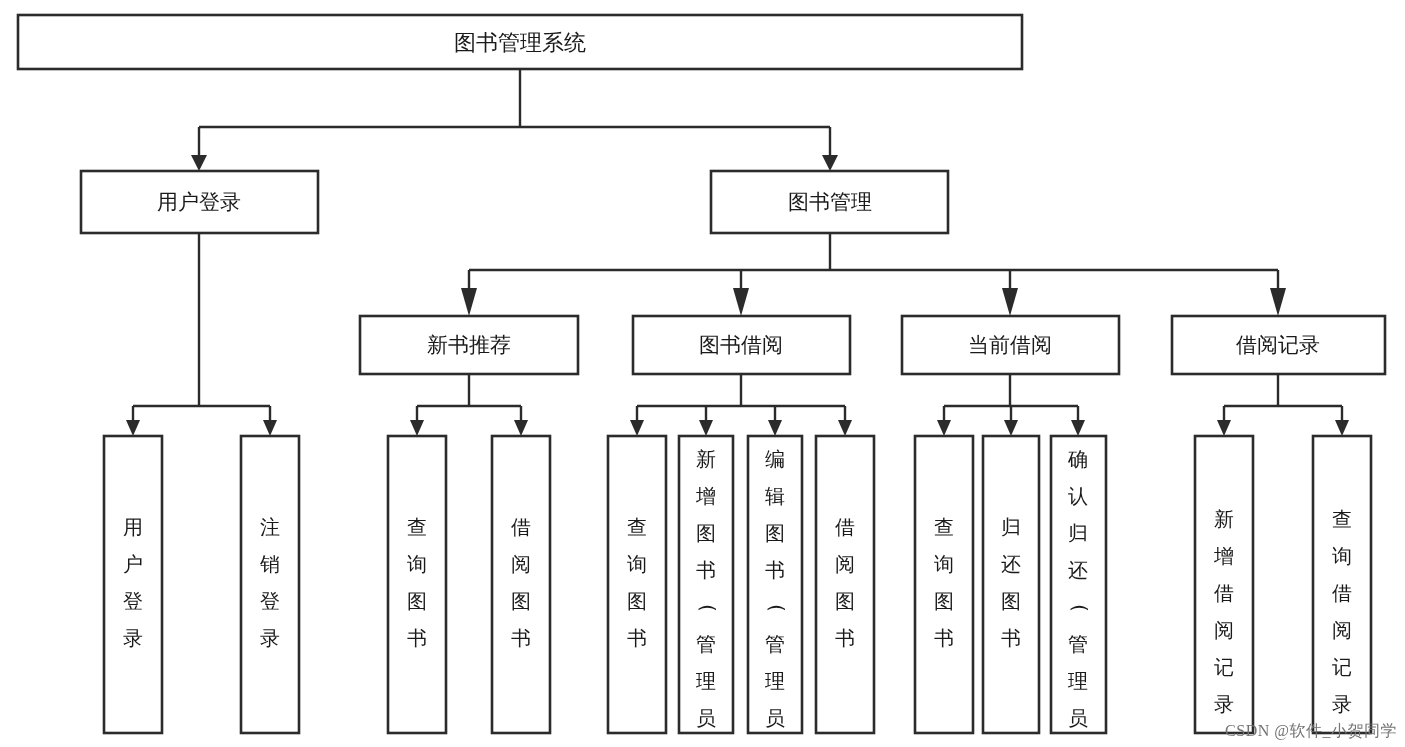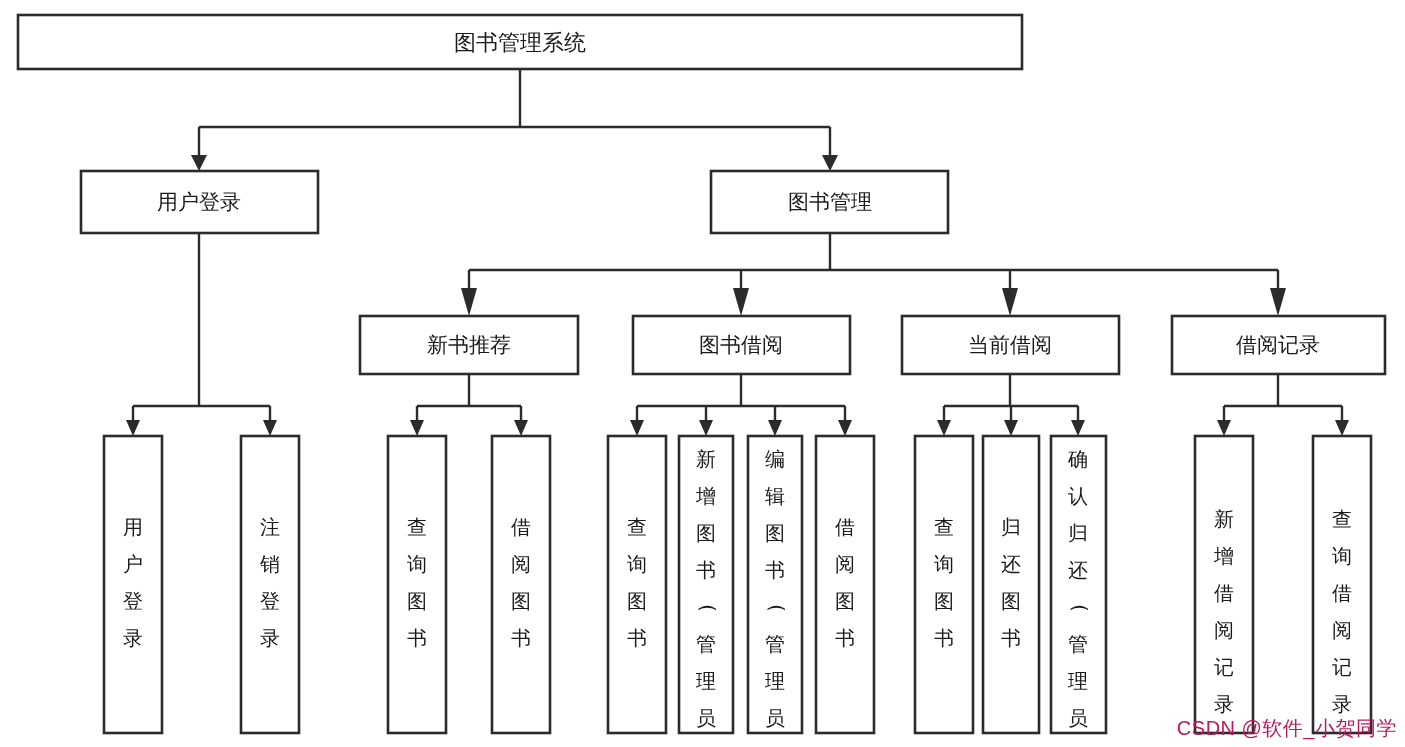--- a/index.html
+++ b/index.html
@@ -15,22 +15,22 @@
   .node-label{
     fill:#1a1a1a;
     font-family:"DejaVu Sans","Liberation Sans",sans-serif;
     text-anchor:middle;
   }
   .lbl-h{font-size:21px;}
   .lbl-root{font-size:22px;}
   .lbl-v{font-size:20px;}
   .watermark{
     position:absolute;right:8px;bottom:5px;
-    font-family:Liberation Sans, sans-serif;
-    font-size:20px;color:#be185d;letter-spacing:0.5px;
+    font-family:Liberation Serif, serif;
+    font-size:16px;color:#737373;letter-spacing:0.5px;
     white-space:nowrap;user-select:none;
   }
 </style>
 </head>
 <body>
 
 <div id="stage">
 
   <svg id="diagram" viewBox="0 0 1405 747">
 

